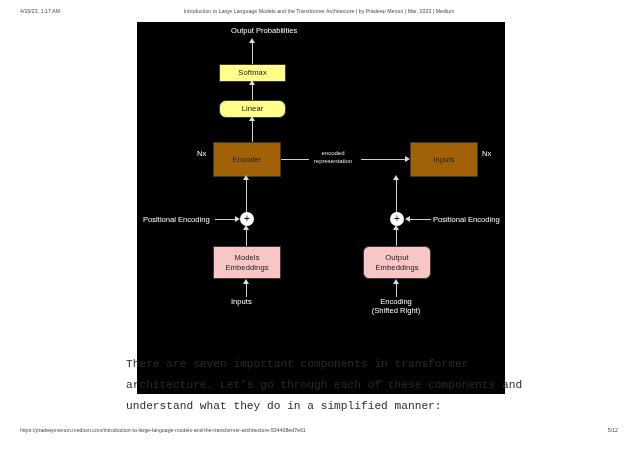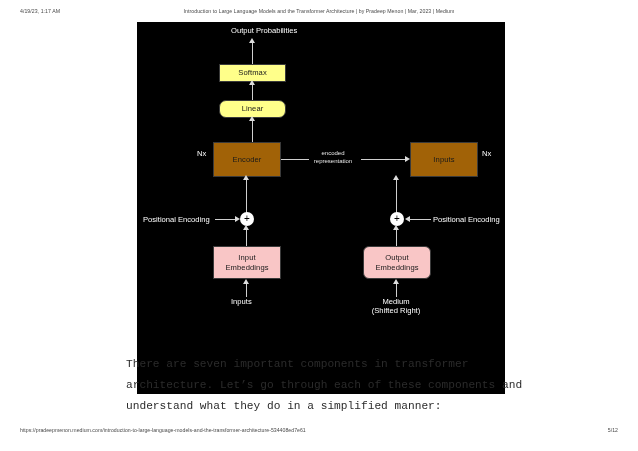--- a/index.html
+++ b/index.html
@@ -214,21 +214,21 @@
   <div class="fig-label" style="left:6px; top:193px;">Positional Encoding</div>
   <div class="hline" style="left:78px; top:197px; width:22px;"></div>
   <div class="arrow-right" style="left:98px; top:194px;"></div>
 
   <div class="plus-node" style="left:103px; top:190px;">+</div>
 
   <div class="vline" style="left:109px; top:206px; height:20px;"></div>
   <div class="arrow-up" style="left:106px; top:203px;"></div>
 
   <div class="node pink" style="left:76px; top:224px; width:68px; height:33px; flex-direction:column;">
-    <span>Input</span>
+    <span>Models</span>
     <span>Embeddings</span>
   </div>
 
   <div class="vline" style="left:109px; top:259px; height:16px;"></div>
   <div class="arrow-up" style="left:106px; top:257px;"></div>
 
   <div class="fig-label" style="left:94px; top:275px;">Inputs</div>
 
   <div class="vline" style="left:259px; top:155px; height:40px;"></div>
   <div class="arrow-up" style="left:256px; top:153px;"></div>
@@ -244,21 +244,21 @@
 
   <div class="node pink" style="left:226px; top:224px; width:68px; height:33px; flex-direction:column;border-radius:6px;">
     <span>Output</span>
     <span>Embeddings</span>
   </div>
 
   <div class="vline" style="left:259px; top:259px; height:16px;"></div>
   <div class="arrow-up" style="left:256px; top:257px;"></div>
 
   <div class="fig-label" style="left:229px; top:275px; width:60px; text-align:center;">
-    <span>Medium</span><br>
+    <span>Encoding</span><br>
     <span>(Shifted Right)</span>
   </div>
 
 </div>
 
 <p class="body-copy">There are seven important components in transformer architecture. Let’s go through each of these components and understand what they do in a simplified manner:</p>
 
 <div class="print-footer">
   <span class="pf-url">https://pradeepmenon.medium.com/introduction-to-large-language-models-and-the-transformer-architecture-534408ed7e61</span>
   <span class="pf-page">5/12</span>

